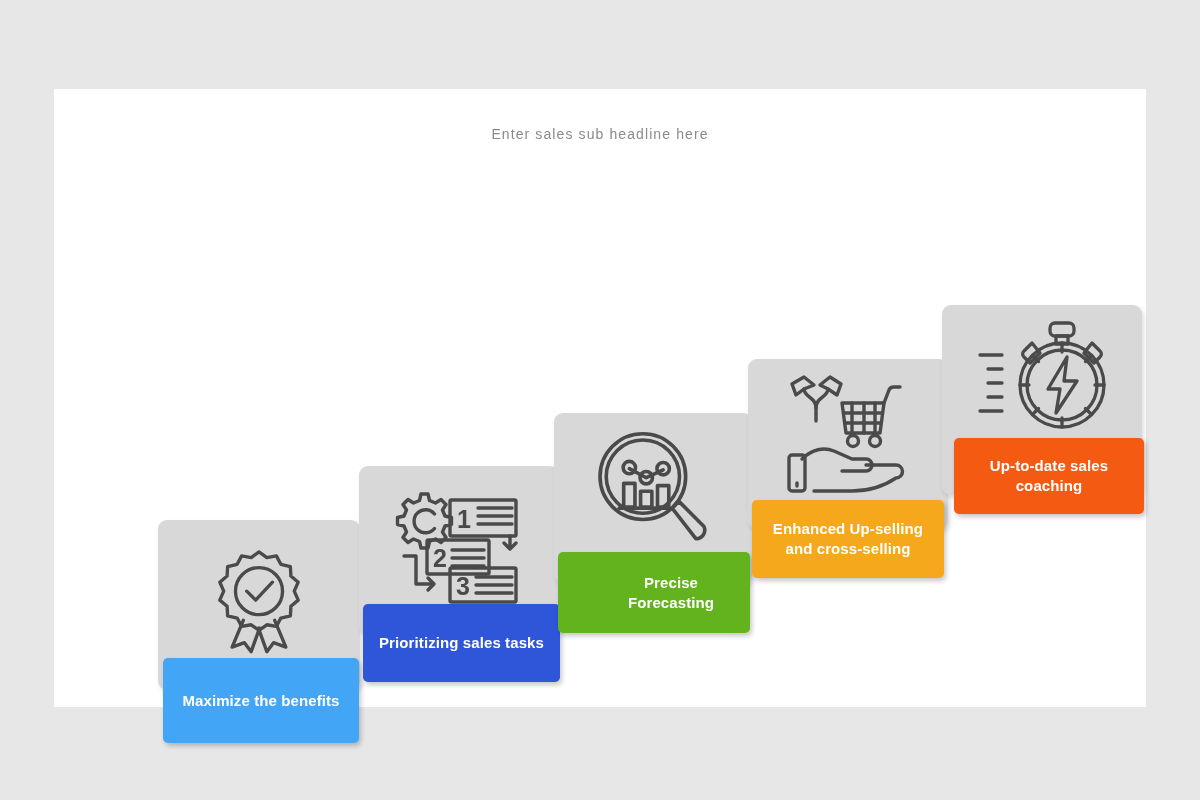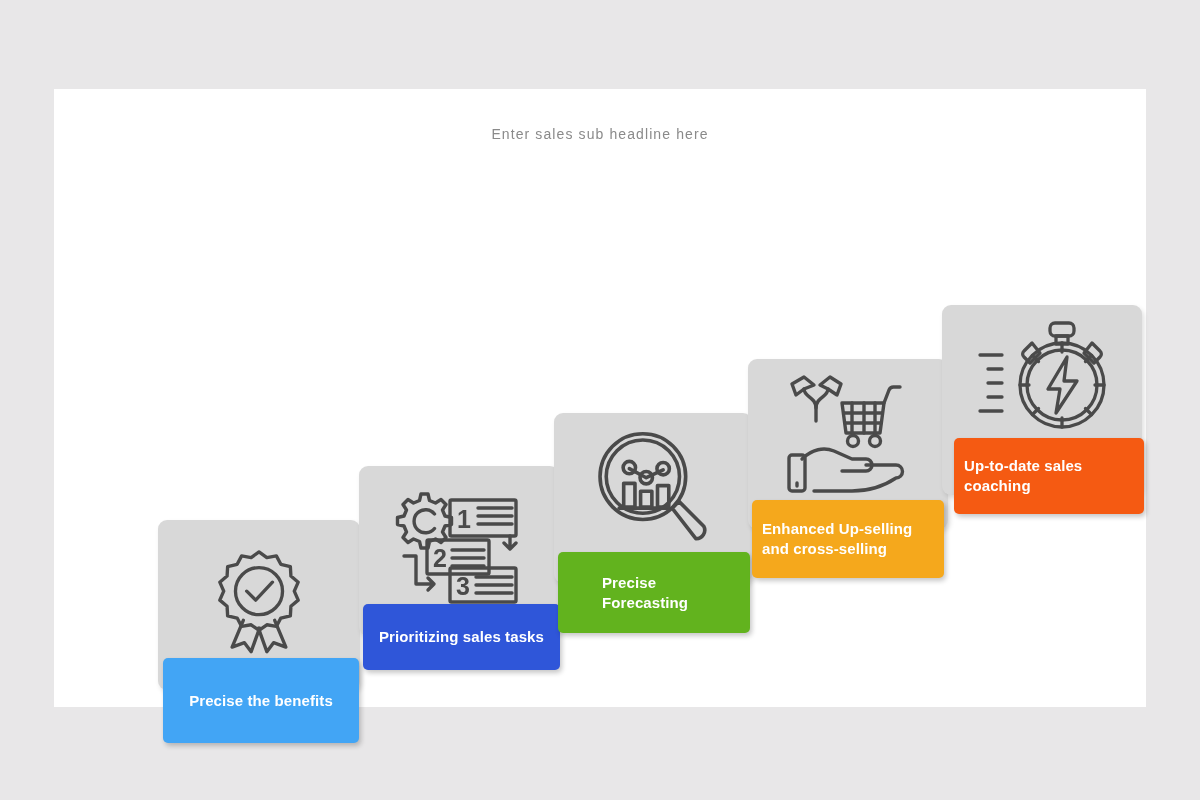--- a/index.html
+++ b/index.html
@@ -68,39 +68,39 @@
     display:block;
   }
 
   .step-label {
     position:absolute;
     border-radius:5px;
     box-shadow:2px 3px 5px rgba(0,0,0,0.22);
     display:flex;
     align-items:center;
     justify-content:center;
-    text-align:left;
+    text-align:center;
     color:#ffffff;
     font-size:15px;
     font-weight:bold;
     line-height:1.33;
     padding:6px 10px;
     letter-spacing:0.1px;
   }
 
   
   #step-1 { left:104px; top:431px; width:202px; height:170px; }
   #step-1 .step-panel { height:170px; }
   #step-1 .step-icon  { top:23px; }
   #step-1 .step-label { left:5px; top:138px; width:196px; height:85px; }
 
   #step-2 { left:305px; top:377px; width:200px; height:170px; }
   #step-2 .step-panel { height:170px; }
   #step-2 .step-icon  { top:22px; }
-  #step-2 .step-label { left:4px; top:138px; width:197px; height:66px; }
+  #step-2 .step-label { left:4px; top:138px; width:197px; height:78px; }
 
   #step-3 { left:500px; top:324px; width:198px; height:170px; }
   #step-3 .step-panel { height:170px; }
   #step-3 .step-icon  { top:14px; }
   #step-3 .step-label { left:4px; top:139px; width:192px; height:81px;padding-left:44px; }
 
   #step-4 { left:694px; top:270px; width:200px; height:170px; }
   #step-4 .step-panel { height:170px; }
   #step-4 .step-icon  { top:12px; }
   #step-4 .step-label { left:4px; top:141px; width:192px; height:78px; }
@@ -131,21 +131,21 @@
                    L78.5 56.5 L78 65 L69.5 67 L65.5 74.5 L57 73 L50 78 L43 73 L34.5 74.5
                    L30.5 67 L22 65 L21.5 56.5 L15 51 L18.5 43 L15 35 L21.5 29.5 L22 21
                    L30.5 19 L34.5 11.5 L43 13 Z"></path>
           <circle cx="50" cy="43" r="21"></circle>
           <path d="M39 43 L47 51 L62 35"></path>
           <path d="M36 69 L26 93 L37 89 L43 97 L50.5 76"></path>
           <path d="M64 69 L74 93 L63 89 L57 97 L49.5 76"></path>
         </svg>
       </div>
       <div class="step-label" style="background:#42a5f5;">
-        <span>Precise the benefits</span>
+        <span>Maximize the benefits</span>
       </div>
     </div>
 
     <div class="step" id="step-2">
       <div class="step-panel"></div>
       <div class="step-icon">
         <svg class="ico" width="130" height="118" viewBox="0 0 130 118" fill="none" stroke="#4a4a4a" stroke-width="3.4" stroke-linecap="round" stroke-linejoin="round">
 
           <path d="M27 6 L34 6 L35.5 12.5 L41.5 15 L47 11.5 L52 16.5 L48.5 22 L51 28 L57.5 29.5
                    L57.5 36.5 L51 38 L48.5 44 L52 49.5 L47 54.5 L41.5 51 L35.5 53.5 L34 60

